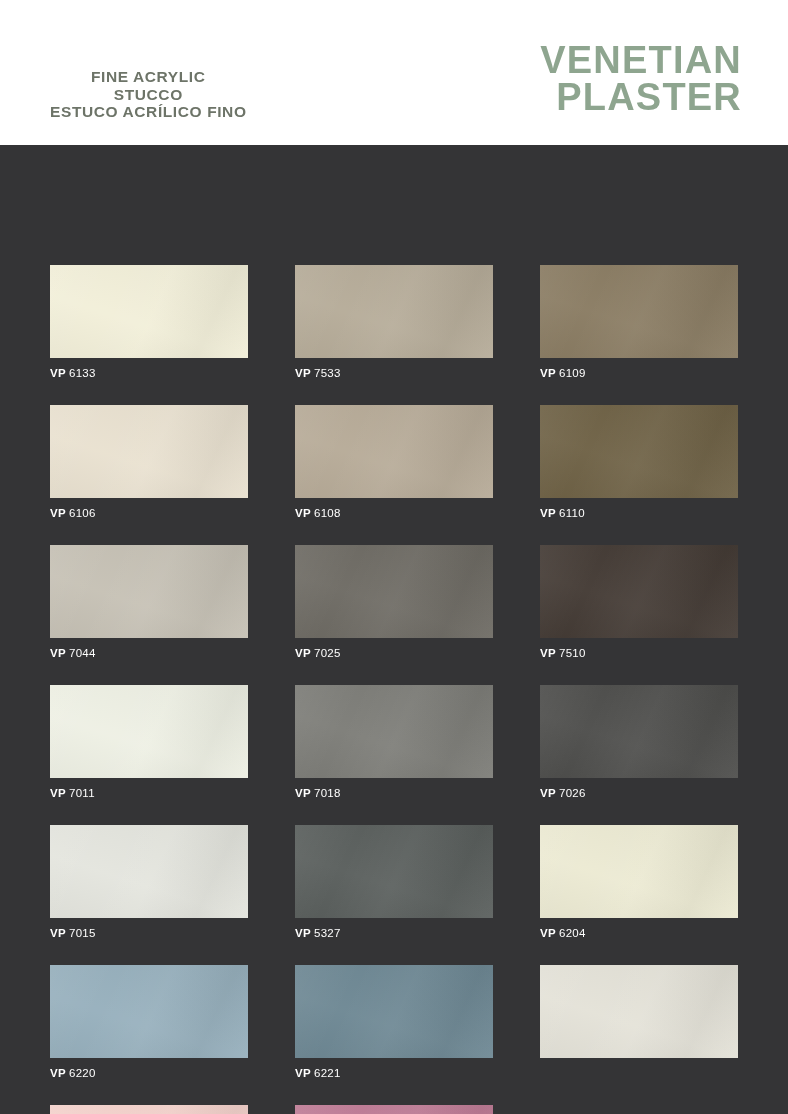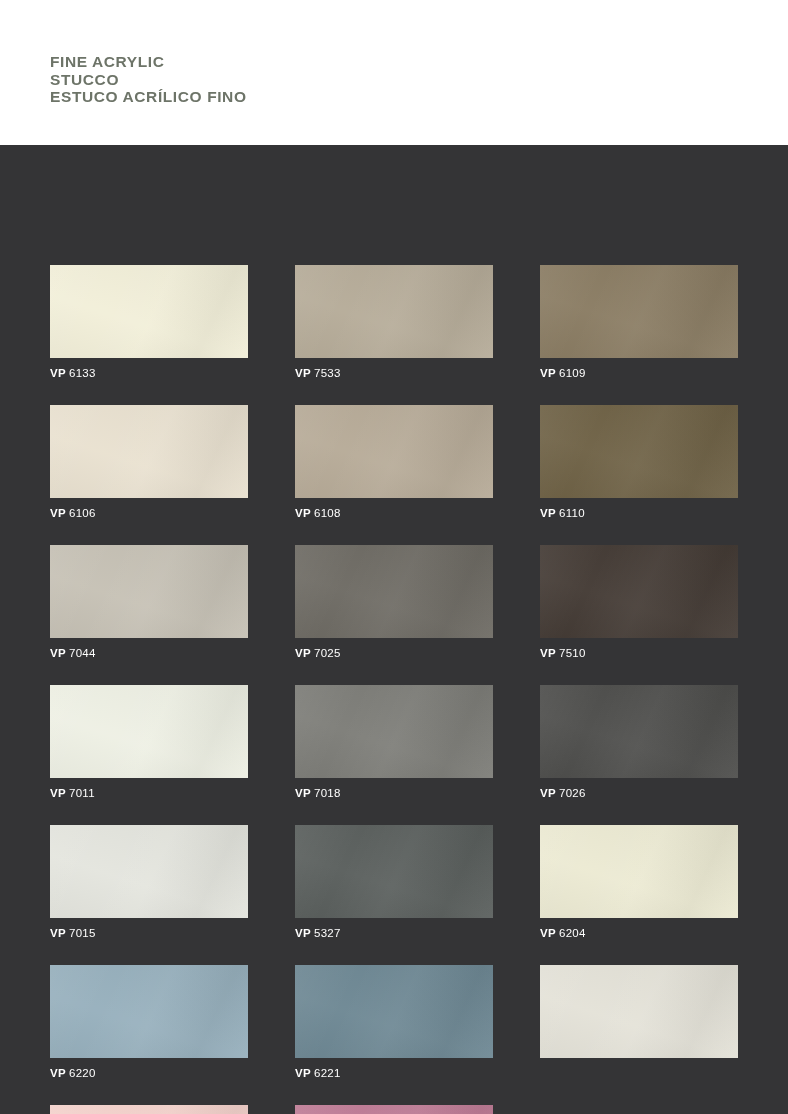--- a/index.html
+++ b/index.html
@@ -18,21 +18,22 @@
   #header {
     position: relative;
     width: 788px;
     height: 145px;
     background: #ffffff;
     box-sizing: border-box;
   }
   #header-left {
     position: absolute;
     left: 50px;
-    top: 53px;
+    top: 68px;
+    text-align: center;
   }
   .header-line {
     font-size: 15.5px;
     font-weight: bold;
     letter-spacing: 0.6px;
     line-height: 17.5px;
     color: #6d7468;
     white-space: nowrap;
   }
   #header-right {
@@ -106,20 +107,24 @@
 <div id="page">
 
   <div id="header">
 
     <div id="header-left">
       <div class="header-line" style="color: rgb(109, 116, 104);">FINE ACRYLIC</div>
       <div class="header-line" style="color: rgb(109, 116, 104);">STUCCO</div>
       <div class="header-line" style="color: rgb(109, 116, 104);">ESTUCO ACRÍLICO FINO</div>
     </div>
 
+    <div id="header-right">
+      <div class="title-line" style="color: rgb(142, 165, 143);">VENETIAN</div>
+      <div class="title-line" style="color: rgb(142, 165, 143);">PLASTER</div>
+    </div>
 
   </div>
 
   <div id="board" style="background: rgb(52, 52, 54);">
     <div id="grid">
         <div class="swatch-cell">
           <div class="swatch-chip" style="background-color: rgb(242, 239, 217);"></div>
           <div class="swatch-label" style="color: rgb(255, 255, 255);"><span class="swatch-prefix">VP</span><span class="swatch-code">6133</span></div>
         </div>
         <div class="swatch-cell">

